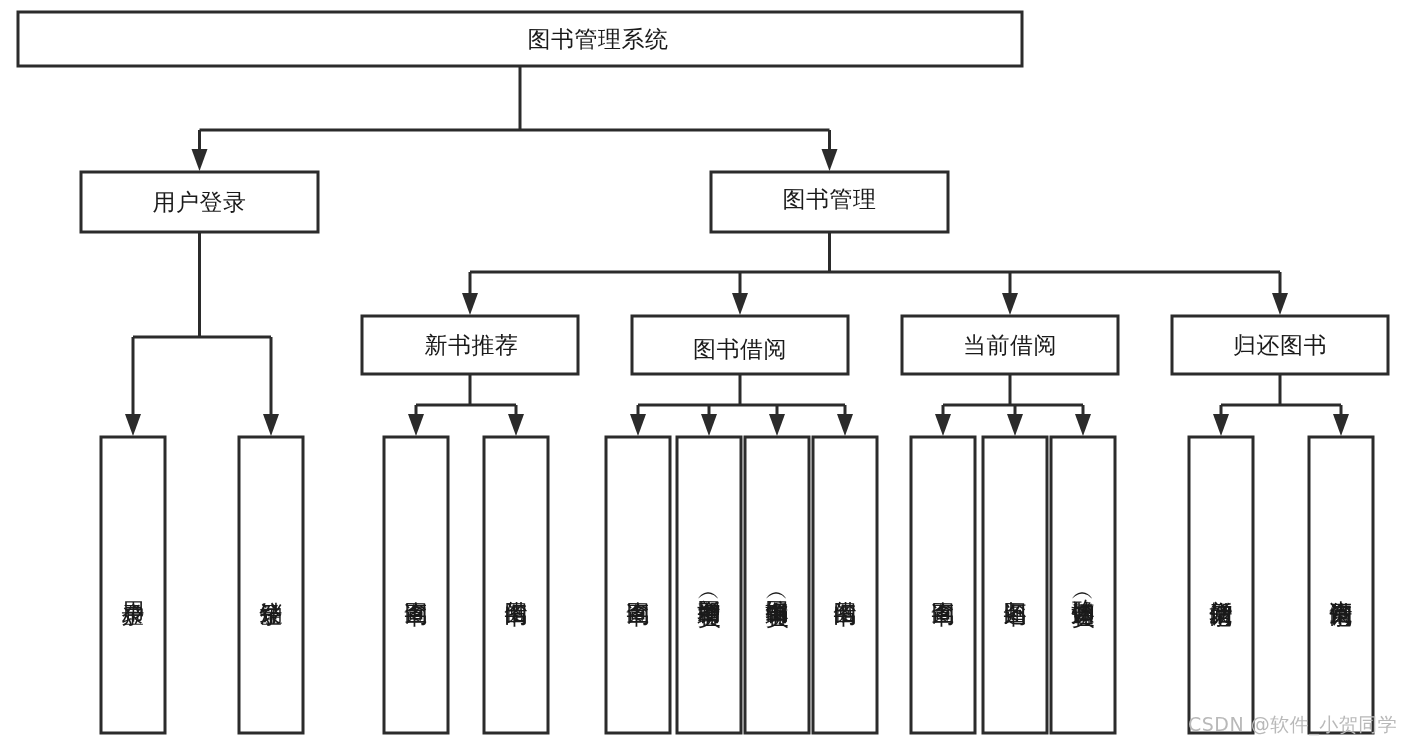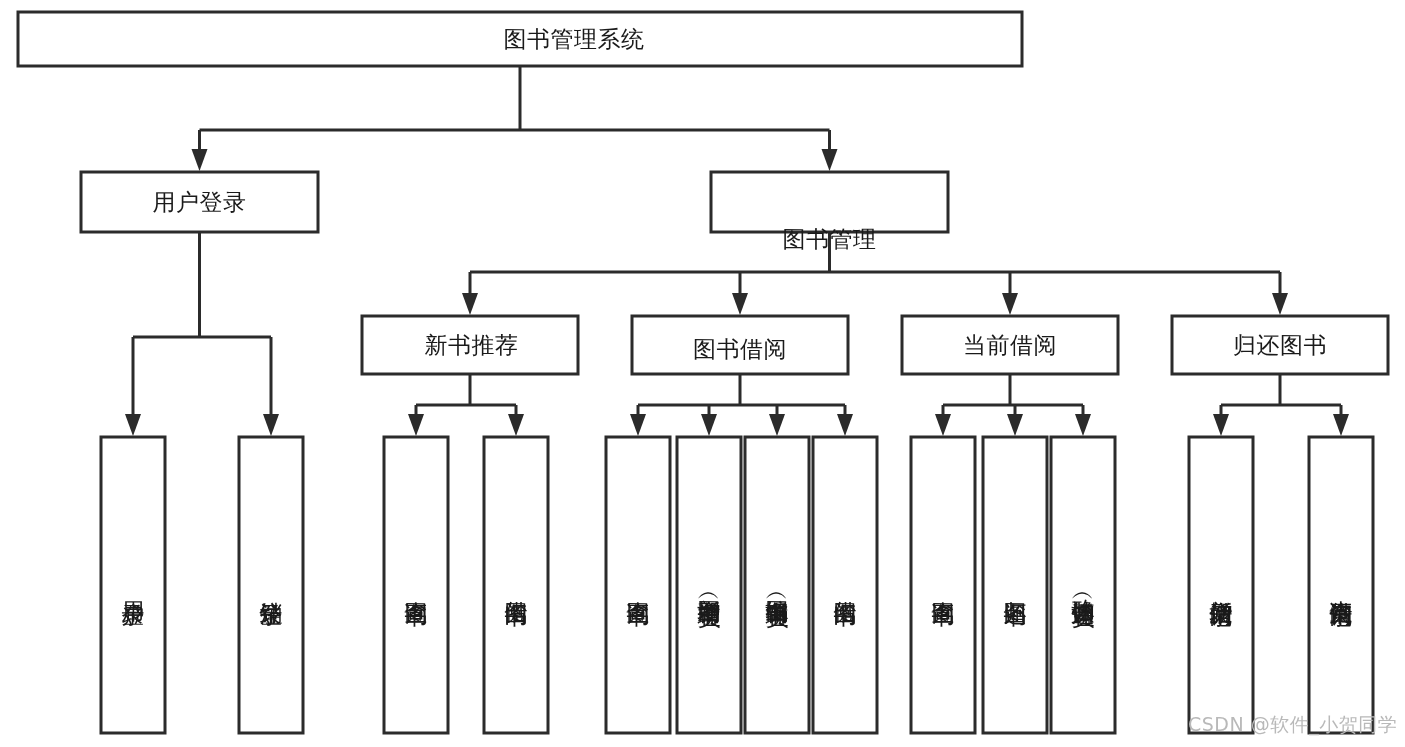--- a/index.html
+++ b/index.html
@@ -128,23 +128,23 @@
         <rect x="813" y="437" width="64" height="296" class="node-rect"></rect>
         <rect x="911" y="437" width="64" height="296" class="node-rect"></rect>
         <rect x="983" y="437" width="64" height="296" class="node-rect"></rect>
         <rect x="1051" y="437" width="64" height="296" class="node-rect"></rect>
         <rect x="1189" y="437" width="64" height="296" class="node-rect"></rect>
         <rect x="1309" y="437" width="64" height="296" class="node-rect"></rect>
       </g>
   </svg>
 
   <div id="labels-layer">
-      <div class="h-label" style="left: 18px; top: 12px; width: 1112px; height: 54px;">图书管理系统</div>
+      <div class="h-label" style="left: 18px; top: 12px; width: 1112px; height: 54px; padding-left: 24px;">图书管理系统</div>
       <div class="h-label" style="left: 81px; top: 172px; width: 237px; height: 60px;">用户登录</div>
-      <div class="h-label" style="left: 711px; top: 172px; width: 237px; height: 55px; margin-top: 40px;">图书管理</div>
+      <div class="h-label" style="left: 711px; top: 172px; width: 237px; height: 55px;">图书管理</div>
       <div class="h-label" style="left: 362px; top: 316px; width: 219px; height: 58px;">新书推荐</div>
       <div class="h-label" style="left: 632px; top: 316px; width: 216px; height: 66px;">图书借阅</div>
       <div class="h-label" style="left: 902px; top: 316px; width: 216px; height: 58px;">当前借阅</div>
       <div class="h-label" style="left: 1172px; top: 316px; width: 216px; height: 58px;">归还图书</div>
       <div class="v-label" style="left: 101px; top: 437px; width: 64px; height: 296px;">用户登录</div>
       <div class="v-label" style="left: 239px; top: 437px; width: 64px; height: 296px;">注销登录</div>
       <div class="v-label" style="left: 384px; top: 437px; width: 64px; height: 296px;">查询图书</div>
       <div class="v-label" style="left: 484px; top: 437px; width: 64px; height: 296px;">借阅图书</div>
       <div class="v-label" style="left: 606px; top: 437px; width: 64px; height: 296px;">查询图书</div>
       <div class="v-label" style="left: 677px; top: 437px; width: 64px; height: 296px;">新增图书（管理员）</div>

